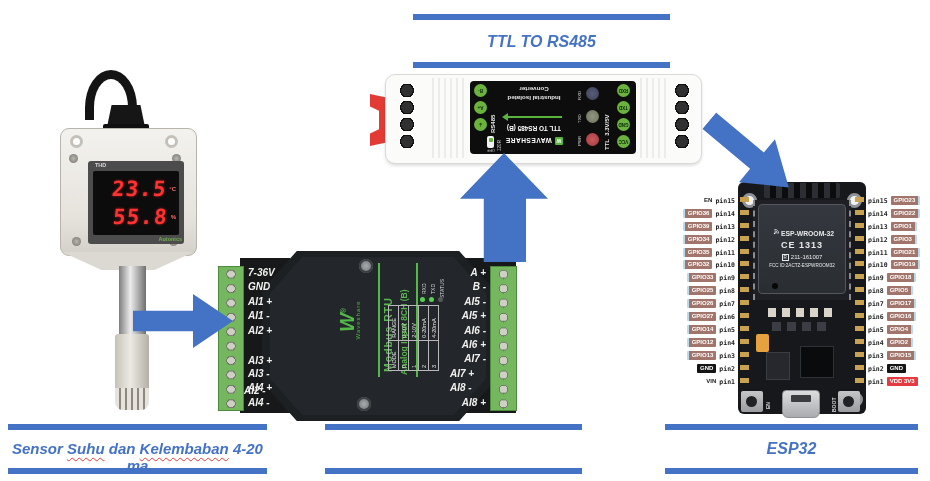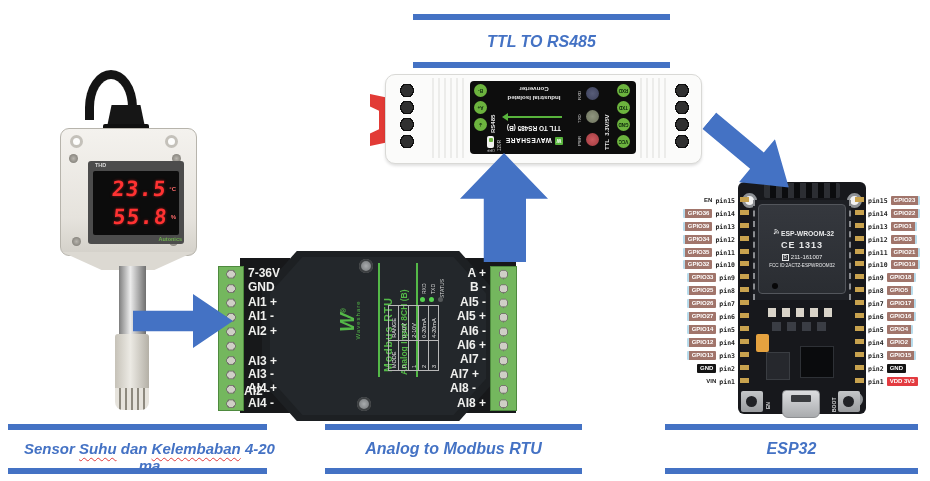--- a/index.html
+++ b/index.html
@@ -12,21 +12,21 @@
   .wavy{text-decoration-line:underline;text-decoration-style:wavy;text-decoration-color:#e03a3a;
         text-decoration-thickness:1px;text-underline-offset:3px;}
   
   .arrow{background:#4472c4;}
   .arrow-right{clip-path:polygon(0 31%,60% 31%,60% 0,100% 50%,60% 100%,60% 69%,0 69%);}
   .arrow-up{clip-path:polygon(50% 0,100% 42%,75% 42%,75% 100%,27% 100%,27% 42%,0 42%);}
   
   .seg{font-family:"DejaVu Sans Mono",monospace;font-weight:bold;color:#ff3232;
        text-shadow:0 0 3px rgba(255,40,40,.55);transform:skewX(-6deg);letter-spacing:1px;}
   
-  .term-label{font-size:12px;font-weight:bold;color:#f0f0ee;line-height:10px;}
+  .term-label{font-size:10px;font-weight:bold;color:#f0f0ee;line-height:10px;font-style:italic;}
   .green-block{background-color:#74b75e;border:1px solid #4e8a3e;
     background-image:radial-gradient(circle at 50% 7.2px,#cfcfc6 0 3.8px,#75766d 3.8px 4.8px,rgba(0,0,0,0) 4.8px);
     background-size:100% 14.4px;}
   .vflip{writing-mode:vertical-rl;transform:rotate(180deg);}
   .mtable{border-collapse:collapse;font-size:5.5px;color:#e6e6e6;width:66px;}
   .mtable th,.mtable td{border:0.6px solid #b8b8b8;padding:0 2px;font-weight:normal;text-align:left;height:9px;}
   
   .ridges{background:repeating-linear-gradient(90deg,#ececea 0 2px,#fbfbfa 2px 6px);}
   .screwcol{background-image:radial-gradient(circle at 50% 8.5px,#303030 0 5.8px,#101010 5.8px 7px,rgba(0,0,0,0) 7px);
             background-size:100% 17px;}
@@ -397,26 +397,25 @@
   <div class="abs prow pright" style="top:363px;">
       <span class="pname">pin2</span>
       <span class="pbadge" data-badge="black">GND</span>
     </div>
   <div class="abs prow pright" style="top:376px;">
       <span class="pname">pin1</span>
       <span class="pbadge" data-badge="red">VDD 3V3</span>
     </div>
 
   <div class="abs cap-bar" style="left:8px;top:424px;width:259px;"></div>
-  <div class="abs cap-text" style="left:20px;top:440px;width:259px;font-size:15px;">
+  <div class="abs cap-text" style="left:8px;top:440px;width:259px;font-size:15px;">
     <span>Sensor </span><span class="wavy">Suhu</span><span> dan </span><span class="wavy">Kelembaban</span><span> 4-20 ma</span>
   </div>
   <div class="abs cap-bar" style="left:8px;top:468px;width:259px;"></div>
 
   <div class="abs cap-bar" style="left:325px;top:424px;width:257px;"></div>
-  <div class="abs cap-text" style="left:325px;top:440px;width:257px;">Analog to Modbus RTU</div>
   <div class="abs cap-bar" style="left:325px;top:468px;width:257px;"></div>
 
   <div class="abs cap-bar" style="left:665px;top:424px;width:253px;"></div>
   <div class="abs cap-text" style="left:665px;top:440px;width:253px;">ESP32</div>
   <div class="abs cap-bar" style="left:665px;top:468px;width:253px;"></div>
 
 </div>
 
 </body></html>

